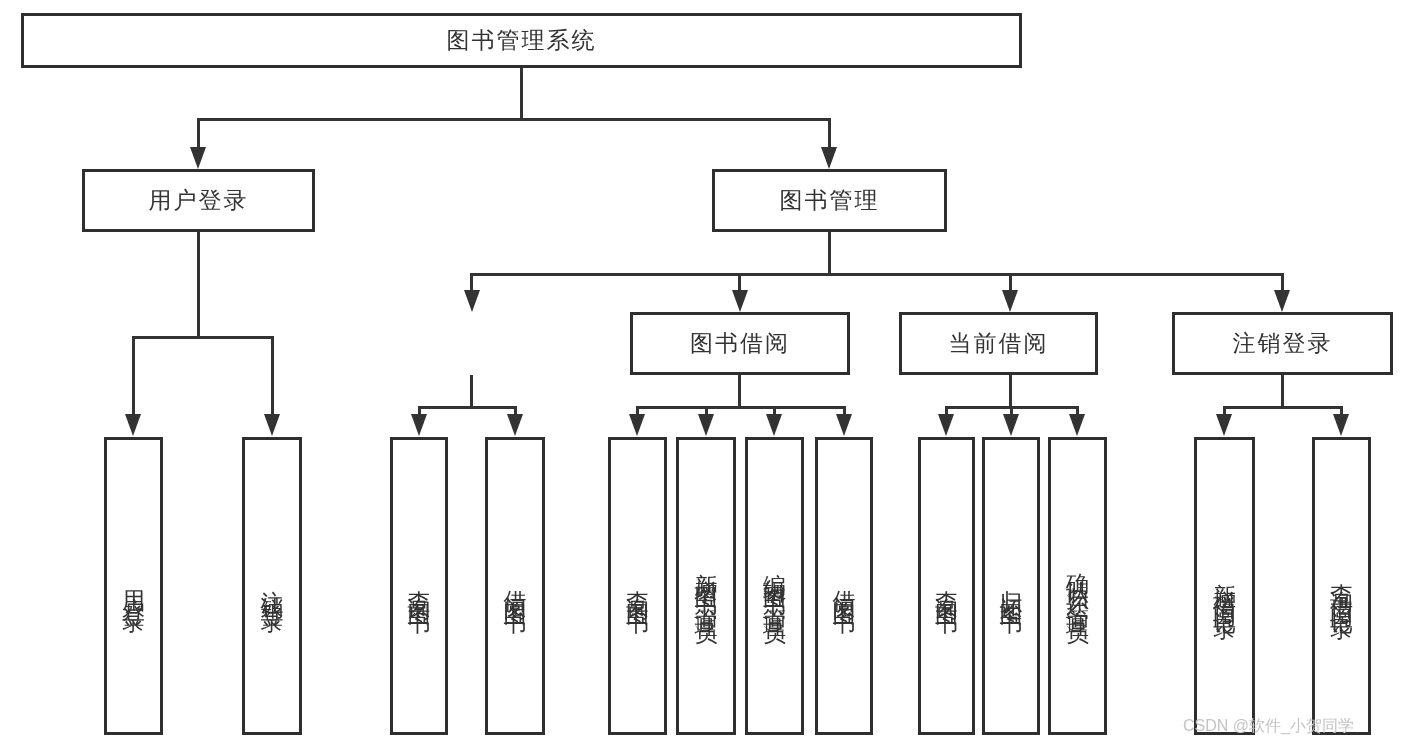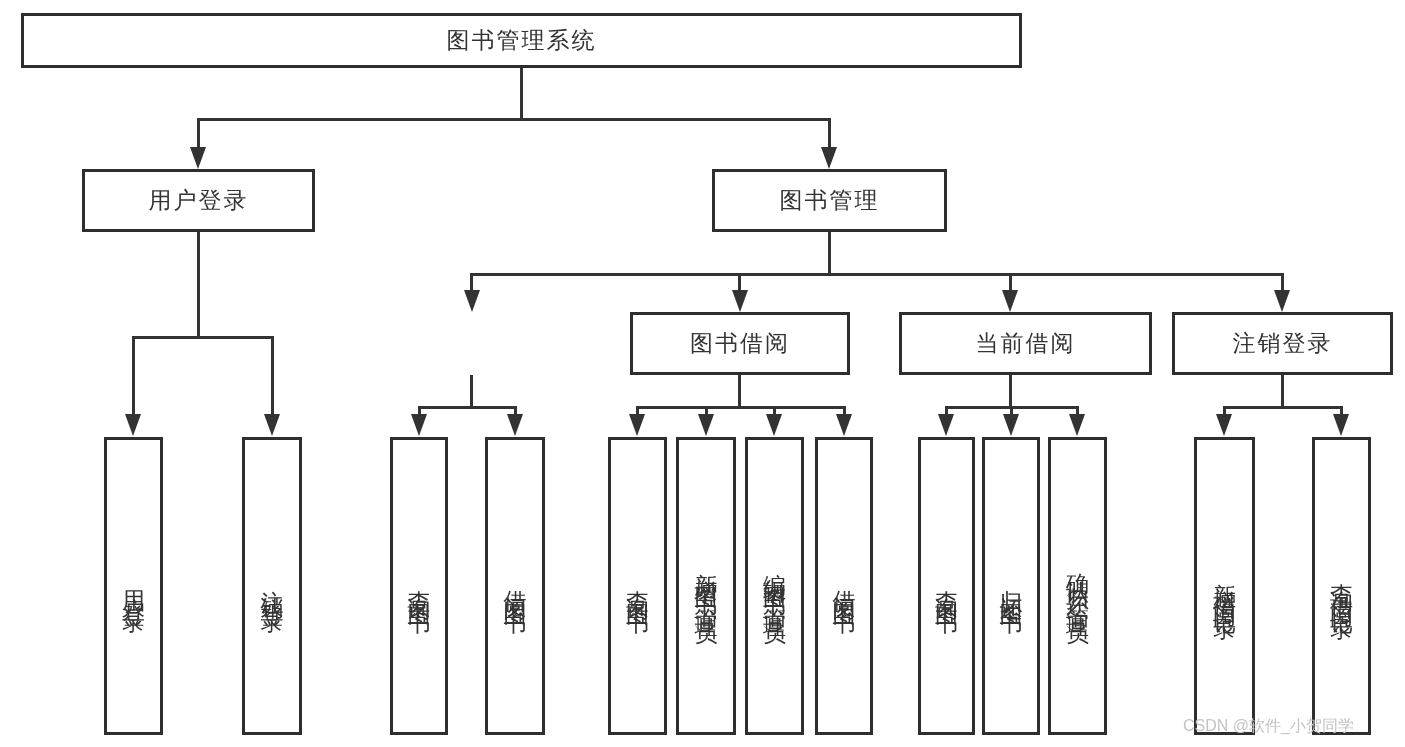--- a/index.html
+++ b/index.html
@@ -57,21 +57,21 @@
 <body>
 
 <div id="stage">
 
   <div class="box hbox" style="left:21px;top:13px;width:1001px;height:55px;">图书管理系统</div>
 
   <div class="box hbox" style="left:82px;top:169px;width:233px;height:63px;">用户登录</div>
   <div class="box hbox" style="left:712px;top:169px;width:235px;height:63px;">图书管理</div>
 
   <div class="box hbox" style="left:630px;top:312px;width:220px;height:63px;">图书借阅</div>
-  <div class="box hbox" style="left:899px;top:312px;width:253px;height:63px;">当前借阅</div>
+  <div class="box hbox" style="left:899px;top:312px;width:199px;height:63px;">当前借阅</div>
   <div class="box hbox" style="left:1172px;top:312px;width:221px;height:63px;">注销登录</div>
 
   <div class="box vbox" style="left:104px;top:437px;width:59px;height:298px;">用户登录</div>
   <div class="box vbox" style="left:242px;top:437px;width:60px;height:298px;">注销登录</div>
   <div class="box vbox" style="left:390px;top:437px;width:58px;height:298px;">查询图书</div>
   <div class="box vbox" style="left:485px;top:437px;width:60px;height:298px;">借阅图书</div>
   <div class="box vbox" style="left:608px;top:437px;width:59px;height:298px;">查询图书</div>
   <div class="box vbox" style="left:676px;top:437px;width:60px;height:298px;">新增图书（管理员）</div>
   <div class="box vbox" style="left:745px;top:437px;width:59px;height:298px;">编辑图书（管理员）</div>
   <div class="box vbox" style="left:815px;top:437px;width:58px;height:298px;">借阅图书</div>

